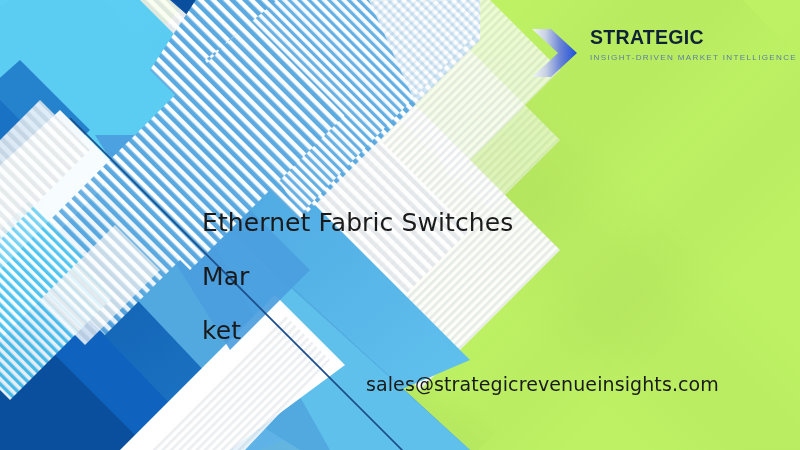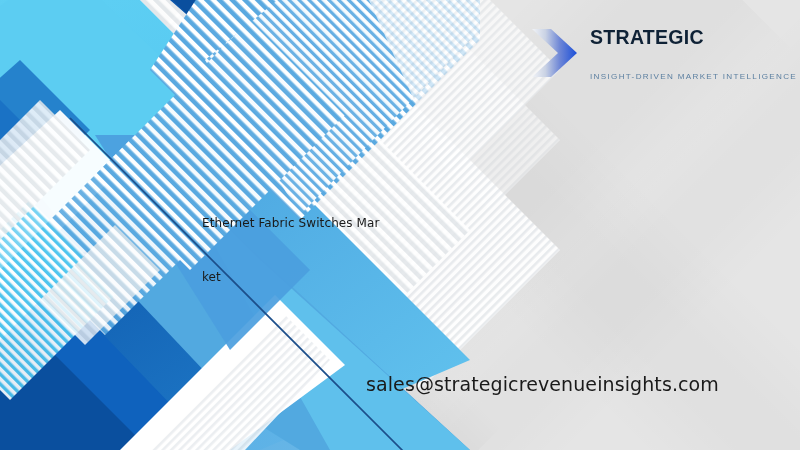--- a/index.html
+++ b/index.html
@@ -6,21 +6,21 @@
   html,body{margin:0;padding:0;}
   body{
     width:800px;height:450px;
     background:#ffffff;
     font-family:"DejaVu Sans", sans-serif;
     overflow:hidden;
   }
   #slide{
     position:relative;
     width:800px;height:450px;
-    background:#e5e5e5;
+    background:#bef264;
     overflow:hidden;
   }
 
   
   .wm{position:absolute;pointer-events:none;}
   .wm-a{
     left:330px;top:-140px;width:230px;height:760px;
     background:linear-gradient(90deg,rgba(0,0,0,0) 0%,rgba(0,0,0,.028) 35%,rgba(0,0,0,.028) 65%,rgba(0,0,0,0) 100%);
     transform:rotate(45deg);transform-origin:50% 50%;
   }
@@ -54,34 +54,34 @@
   .logo-line{
     font-family:"Liberation Sans", sans-serif;
     font-weight:bold;
     font-size:19.5px;
     letter-spacing:.3px;
     color:#0f2236;
     line-height:19.5px;
     white-space:nowrap;
   }
   #logo-tagline{
-    margin-top:24px;
+    margin-top:5px;
     font-family:"Liberation Sans", sans-serif;
     font-size:8.1px;
     letter-spacing:1.32px;
     color:#5b7fa0;
     white-space:nowrap;
   }
 
   
   #title{
     position:absolute;left:202px;top:196px;
     width:360px;
     font-family:"DejaVu Sans", sans-serif;
-    font-size:12px;
+    font-size:25px;
     line-height:54px;
     color:#1a1a1a;
     letter-spacing:.1px;
     white-space:pre-line;
   }
   #email{
     position:absolute;left:366px;top:373px;
     font-family:"DejaVu Sans", sans-serif;
     font-size:19px;
     color:#1a1a1a;

